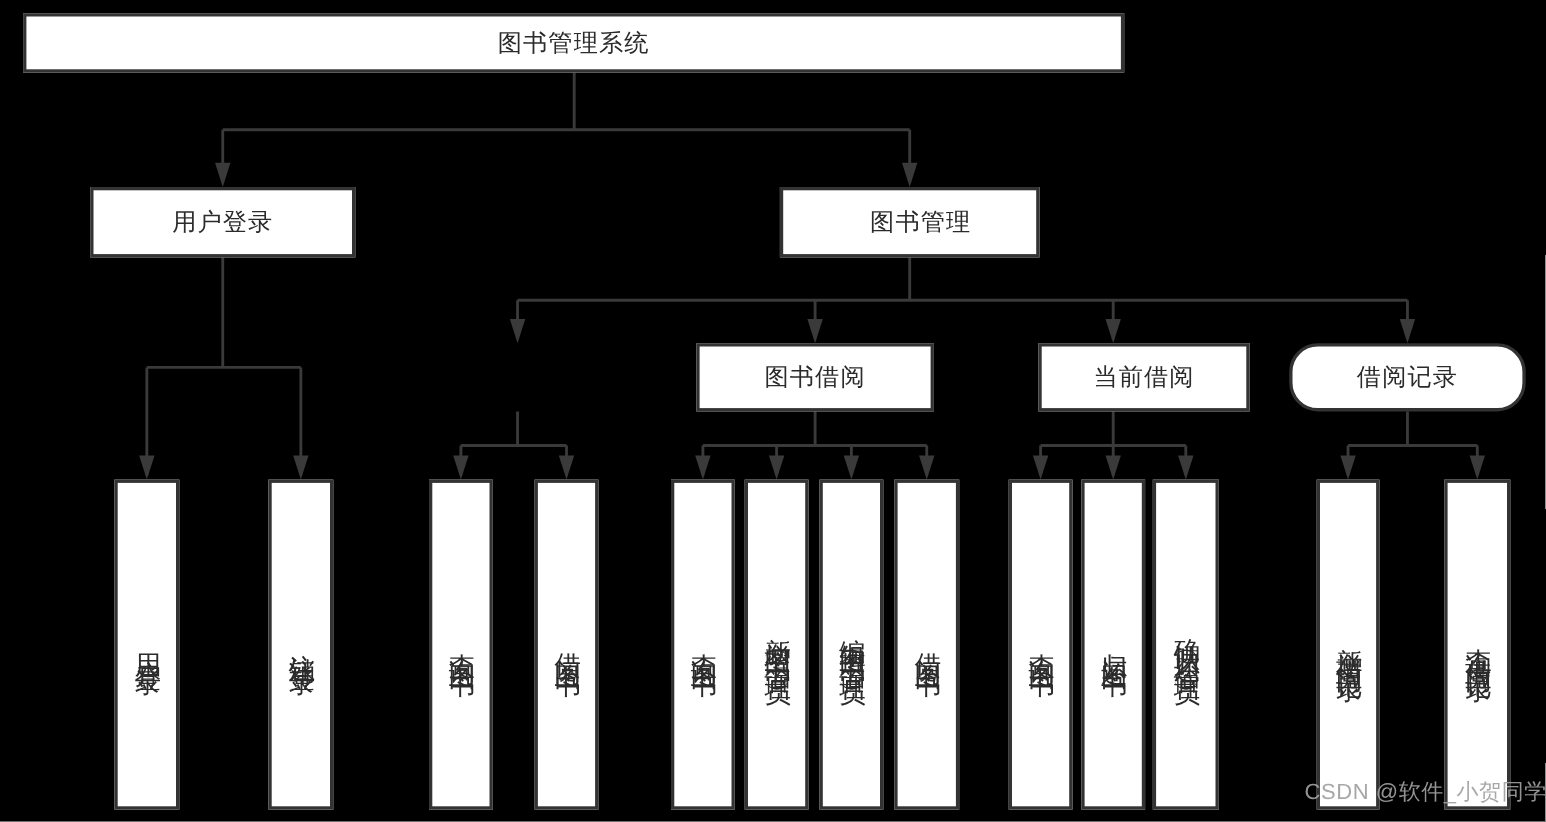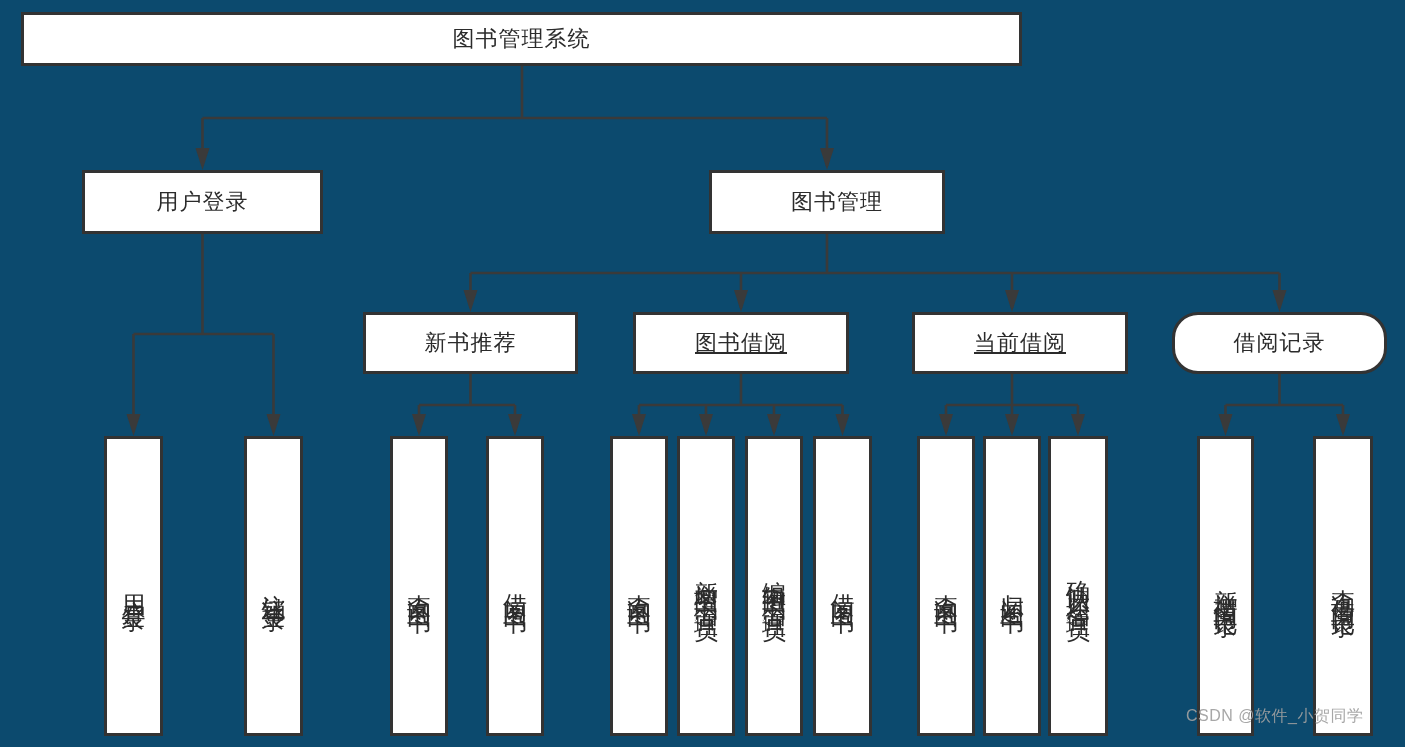--- a/index.html
+++ b/index.html
@@ -1,19 +1,19 @@
 <!DOCTYPE html>
 <html><head>
 <meta charset="utf-8">
 <style>
   html,body{margin:0;padding:0;background:#ffffff;}
   .stage{
     position:relative;
     width:1405px;height:747px;
-    background:#0c4a6e;
+    background:#000000;
     font-family:"Liberation Sans","DejaVu Sans",sans-serif;
     overflow:hidden;
   }
   .connectors{position:absolute;left:0;top:0;width:1405px;height:747px;}
   .node{
     position:absolute;
     box-sizing:border-box;
     background:#ffffff;
     border:3px solid #333333;
     display:flex;align-items:center;justify-content:center;
@@ -26,21 +26,21 @@
     writing-mode:vertical-rl;
     text-orientation:mixed;
     font-size:24px;
     letter-spacing:5.5px;
     line-height:1;
     color:#2b2b2b;
   }
   .watermark{
     position:absolute;
     left:1186px;top:706px;
-    font-size:16px;
+    font-size:20px;
     color:rgba(160,160,160,0.92);
     white-space:nowrap;
     z-index:5;
     letter-spacing:0.5px;
   }
 </style>
 </head>
 <body>
 
 <div class="stage">
@@ -89,27 +89,24 @@
     <span>图书管理系统</span>
   </div>
 
   <div class="node h" style="left:82px;top:170px;width:241px;height:64px;">
     <span>用户登录</span>
   </div>
   <div class="node h" style="left:709px;top:170px;width:236px;height:64px;padding-left:20px;">
     <span>图书管理</span>
   </div>
 
-  <div class="node h" style="left:363px;top:312px;width:215px;height:62px;">
-    <span>新书推荐</span>
-  </div>
-  <div class="node h" style="left:633px;top:312px;width:216px;height:62px;text-decoration:underline;">
+  <div class="node h" style="left:633px;top:312px;width:216px;height:62px;">
     <span>图书借阅</span>
   </div>
-  <div class="node h" style="left:912px;top:312px;width:216px;height:62px;text-decoration:underline;">
+  <div class="node h" style="left:944px;top:312px;width:192px;height:62px;">
     <span>当前借阅</span>
   </div>
   <div class="node h" style="left:1172px;top:312px;width:215px;height:62px;border-radius:26px;">
     <span>借阅记录</span>
   </div>
 
   <div class="node v" style="left:104px;top:436px;width:59px;height:300px;">
     <span class="vtext">用户登录</span>
   </div>
   <div class="node v" style="left:244px;top:436px;width:59px;height:300px;">

